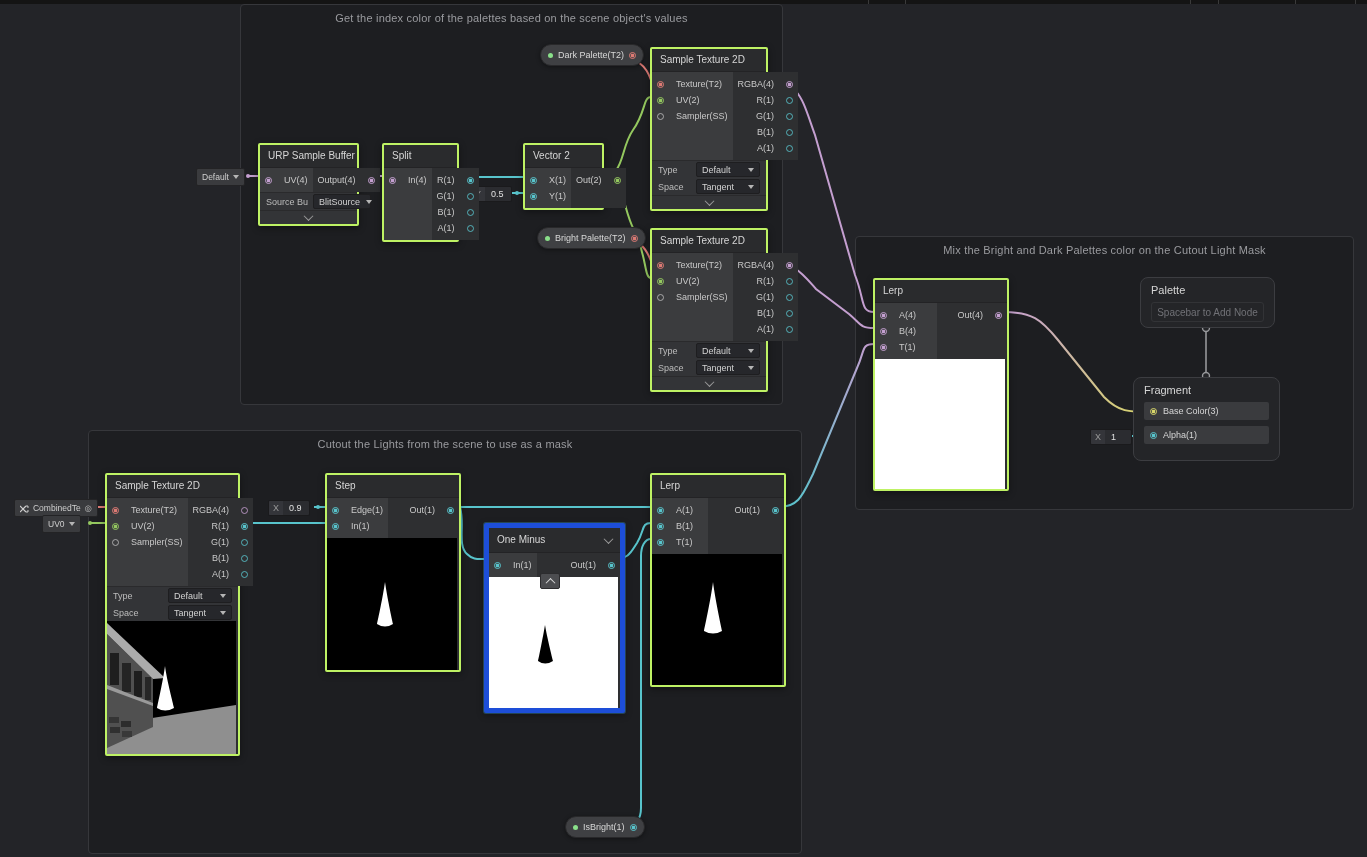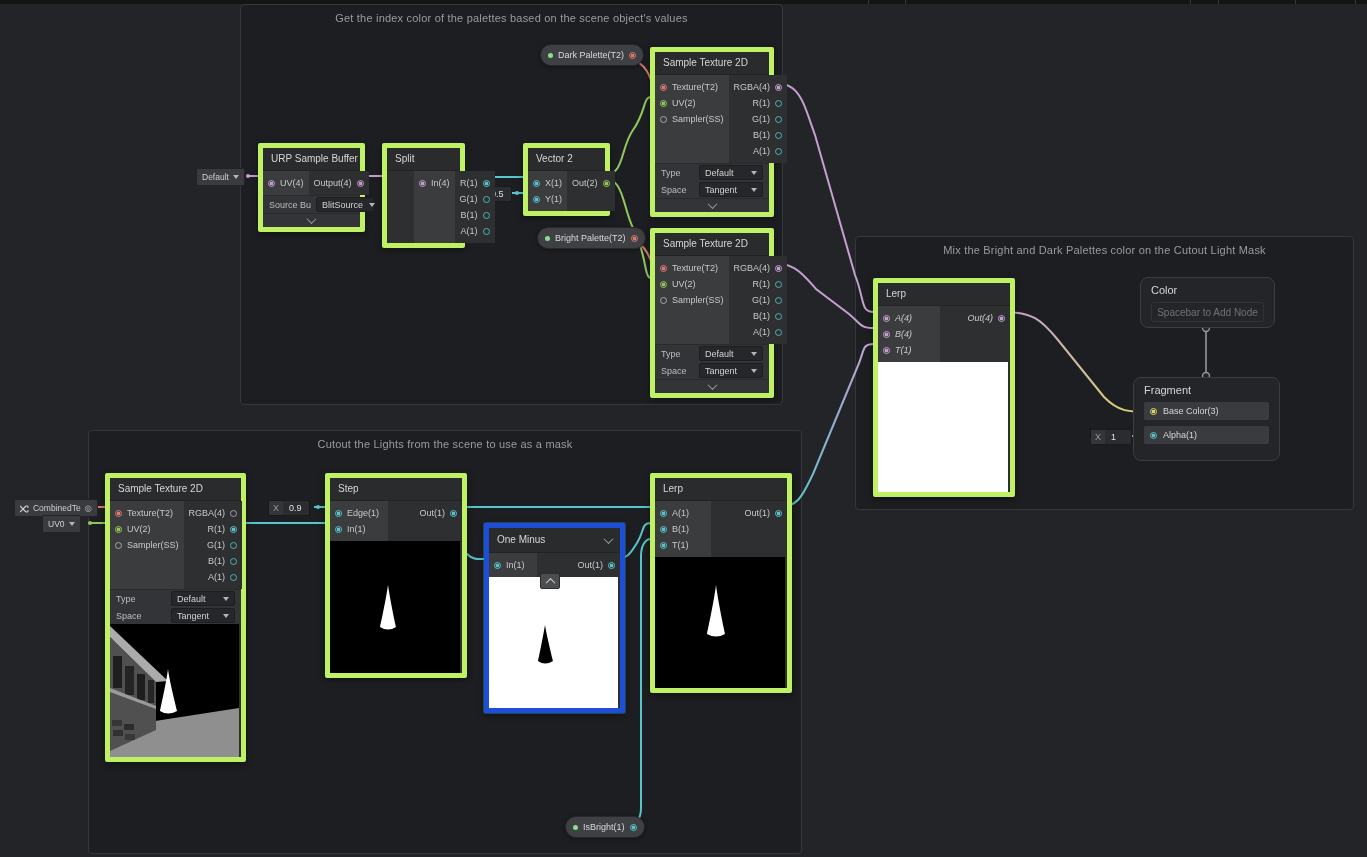--- a/index.html
+++ b/index.html
@@ -6,29 +6,29 @@
     font-family:"Liberation Sans","DejaVu Sans",sans-serif;}
   #canvas{position:relative;width:1367px;height:857px;background:#232428;}
   #topbar{position:absolute;left:0;top:0;width:1367px;height:4px;background:#141414;z-index:20;}
   .notch{position:absolute;top:0;width:1px;height:4px;background:#3a3a3a;}
 
   .group{position:absolute;background:#1d1e21;border:1px solid #36373b;border-radius:4px;z-index:1;}
   .gtitle{text-align:center;font-size:11px;color:#9a9b9f;padding-top:7px;letter-spacing:.2px;}
 
   svg.wires{position:absolute;left:0;top:0;z-index:5;pointer-events:none;}
 
-  .node{position:absolute;background:#2e2f31;border:5px solid #bef264;border-radius:2px;
+  .node{position:absolute;background:#2e2f31;border:2px solid #bef264;border-radius:2px;
     box-shadow:0 2px 7px rgba(0,0,0,.4);font-size:9px;color:#c9c9c9;z-index:10;}
   .node.selected{border:5px solid #1d4ed8;box-shadow:0 0 0 1px rgba(62,156,196,.35),0 2px 7px rgba(0,0,0,.4);}
   .nhead{height:22px;line-height:22px;padding:0 8px;background:#2a2b2d;border-bottom:1px solid #232325;
     font-size:10px;color:#d6d6d6;white-space:nowrap;display:flex;align-items:center;}
   .nbody{display:flex;align-items:stretch;}
   .incol{background:#3b3c3e;padding:4px 0;}
   .outcol{background:#2e2f31;padding:4px 0;flex:1;}
-  .prow{height:16px;display:flex;align-items:center;gap:5px;padding:0 5px;white-space:nowrap;}
+  .prow{height:16px;display:flex;align-items:center;gap:12px;padding:0 5px;white-space:nowrap;}
   .prow.out{justify-content:flex-end;}
   .port{width:7px;height:7px;border-radius:50%;border:1.5px solid var(--c);flex:none;box-sizing:border-box;opacity:.85;}
   .port.con{background:radial-gradient(circle,var(--c) 0 1.6px,transparent 2.1px);opacity:1;}
   .p1{--c:#58c4cc}.p2{--c:#94c85f}.p3{--c:#d8d66a}.p4{--c:#c49fd0}.pt{--c:#dd7a74}.ps{--c:#b9b9b9}
   .ctrl{background:#333437;border-top:1px solid #2a2a2c;}
   .crow{height:17px;display:flex;align-items:center;padding:0 6px;gap:5px;white-space:nowrap;color:#bdbdbd;}
   .dd{margin-left:auto;background:#26272b;border:1px solid #1e1e20;border-radius:2px;height:13px;
     display:flex;align-items:center;padding:0 5px;gap:6px;min-width:52px;justify-content:space-between;color:#d2d2d2;}
   .dda{width:0;height:0;border-left:3.5px solid transparent;border-right:3.5px solid transparent;border-top:4px solid #b5b5b5;}
   .nfoot{height:13px;display:flex;align-items:center;justify-content:center;background:#333437;border-top:1px solid #2a2a2c;}
@@ -198,21 +198,21 @@
       </div>
     </div>
       </div>
     <div class="nfoot">
         <span class="chevd"></span>
       </div>
   </div>
 
   <div class="node" style="left:382px;top:143px;width:73px;">
     <div class="nhead">Split</div>
-    <div class="nbody" style="min-height:72px;padding-left:27px;">
+    <div class="nbody" style="min-height:72px;">
       <div class="incol" style="flex:0 0 34px;">
         <div class="prow">
             <span class="port p4 con"></span>
             <span>In(4)</span>
           </div>
       </div>
       <div class="outcol">
         <div class="prow out">
             <span>R(1)</span>
             <span class="port p1 con"></span>
@@ -372,21 +372,21 @@
           </div>
         </div>
     </div>
     <div class="nfoot">
         <span class="chevd"></span>
       </div>
   </div>
 
   <div class="node" style="left:873px;top:278px;width:132px;">
     <div class="nhead">Lerp</div>
-    <div class="nbody" style="min-height:56px;font-style:italic;">
+    <div class="nbody" style="min-height:56px;">
       <div class="incol" style="flex:0 0 62px;">
         <div class="prow">
             <span class="port p4 con"></span>
             <span>A(4)</span>
           </div>
         <div class="prow">
             <span class="port p4 con"></span>
             <span>B(4)</span>
           </div>
         <div class="prow">
@@ -400,21 +400,21 @@
             <span class="port p4 con"></span>
           </div>
       </div>
     </div>
     <svg class="preview" width="130" height="130">
       <rect width="130" height="130" fill="#ffffff"></rect>
     </svg>
   </div>
 
   <div class="ctx" style="left:1140px;top:277px;width:133px;height:49px;">
-    <div class="ctxtitle">Color</div>
+    <div class="ctxtitle">Palette</div>
     <div class="ctxph">Spacebar to Add Node</div>
   </div>
 
   <div class="ctx" style="left:1133px;top:377px;width:145px;height:82px;">
     <div class="ctxtitle">Fragment</div>
     <div class="ctxrow">
       <span class="port p3 con"></span>
       <span>Base Color(3)</span>
     </div>
     <div class="ctxrow" style="margin-top:6px;">

